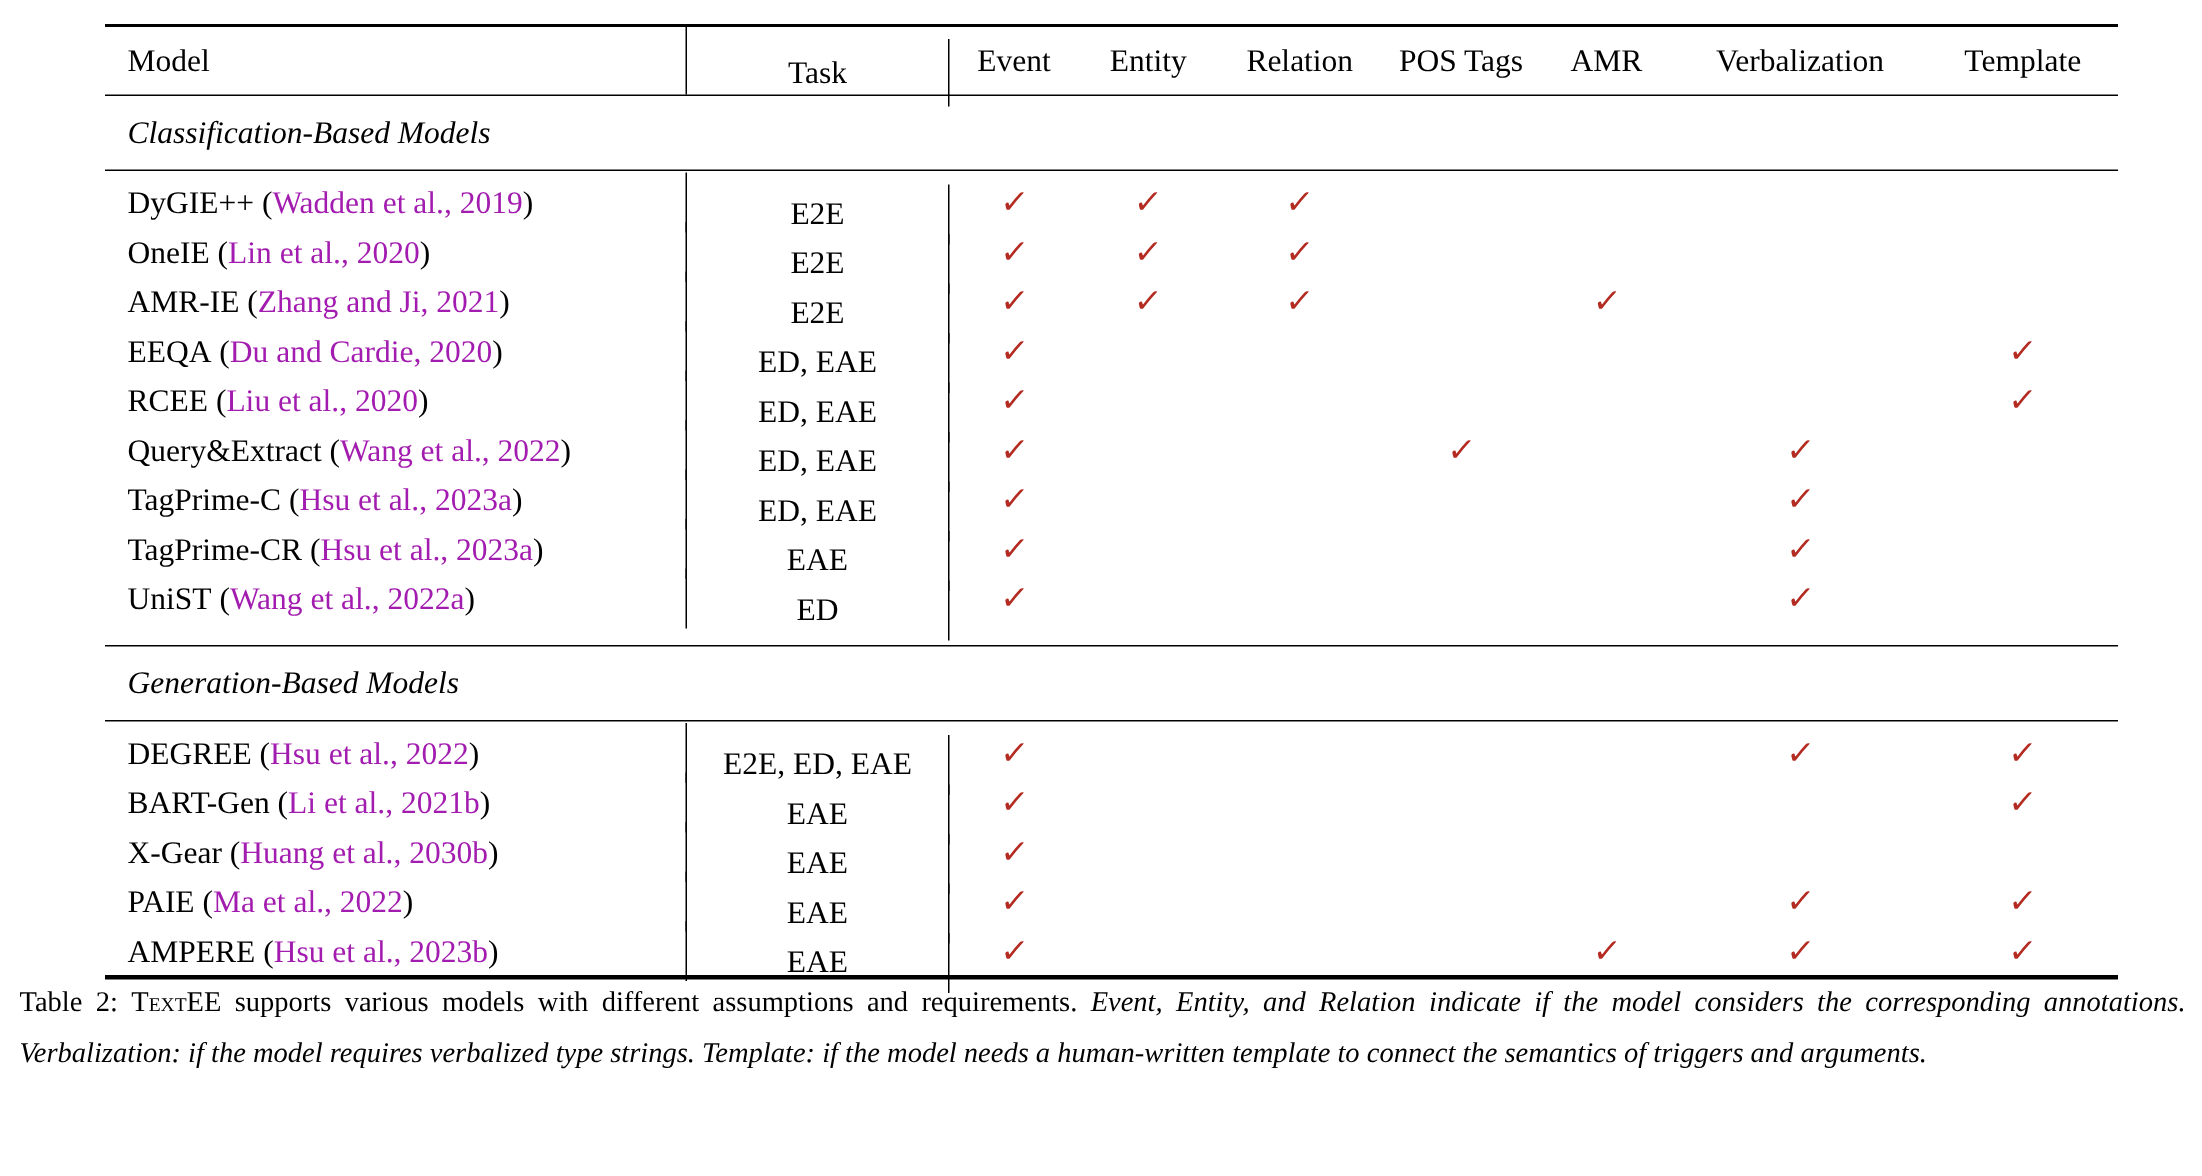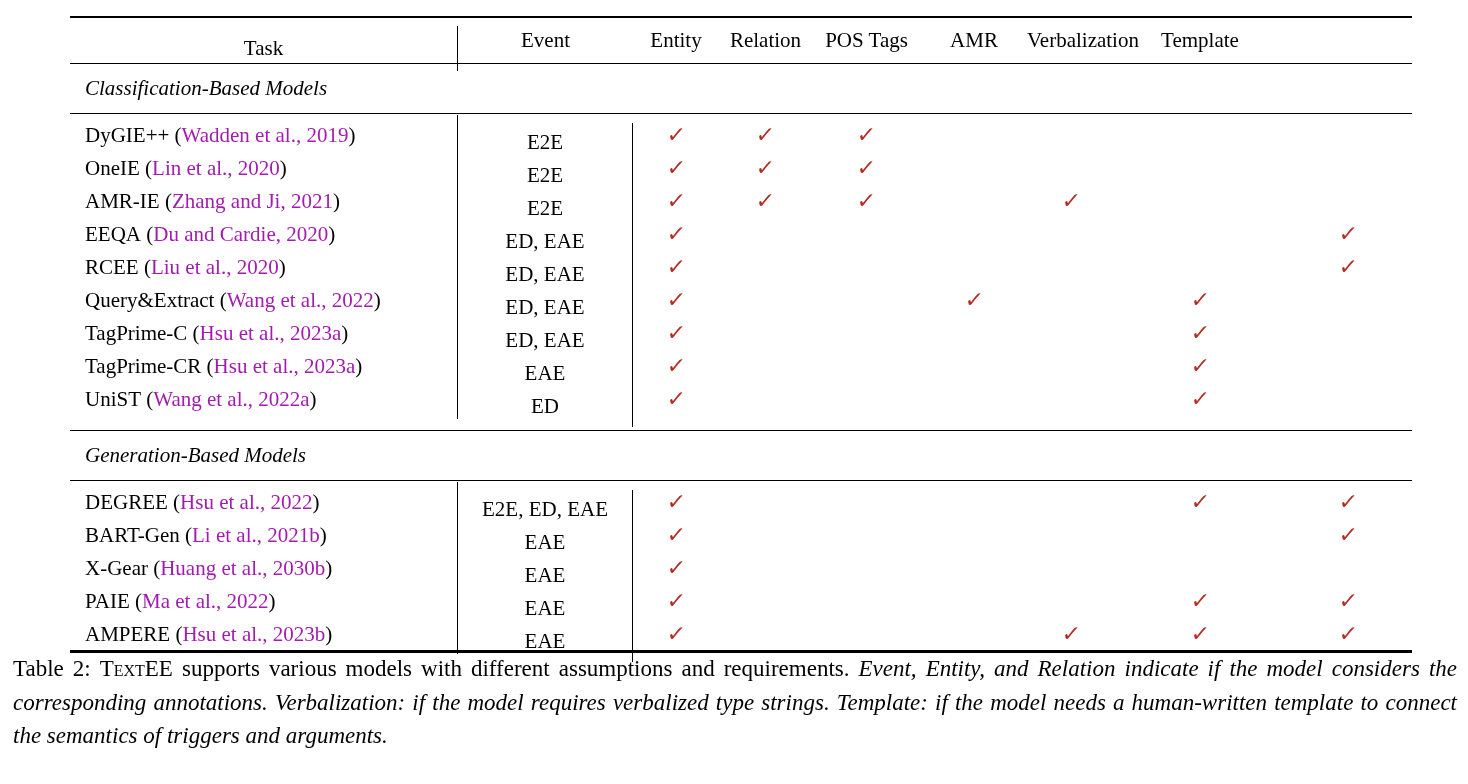--- a/index.html
+++ b/index.html
@@ -69,35 +69,36 @@
     font-weight: bold;
     font-size: 22px;
     transform: skewX(-6deg);
     display: inline-block;
   }
   .caption {
     position: absolute;
     left: 13px;
     top: 652px;
     width: 1444px;
-    font-size: 23px;
+    font-size: 19px;
     line-height: 33.5px;
     text-align: justify;
     margin: 0;
   }
   .sc { font-variant: small-caps; }
   .it { font-style: italic; }
 </style>
 </head>
 <body>
 
 <div class="page">
 
   <div class="ie-table">
     <div class="trow thead-row" id="thead">
+        <div class="cell first">Model</div>
         <div class="cell task">Task</div>
         <div class="cell">Event</div>
         <div class="cell">Entity</div>
         <div class="cell">Relation</div>
         <div class="cell">POS Tags</div>
         <div class="cell">AMR</div>
         <div class="cell">Verbalization</div>
         <div class="cell">Template</div>
       </div>
     <div id="tbody">

